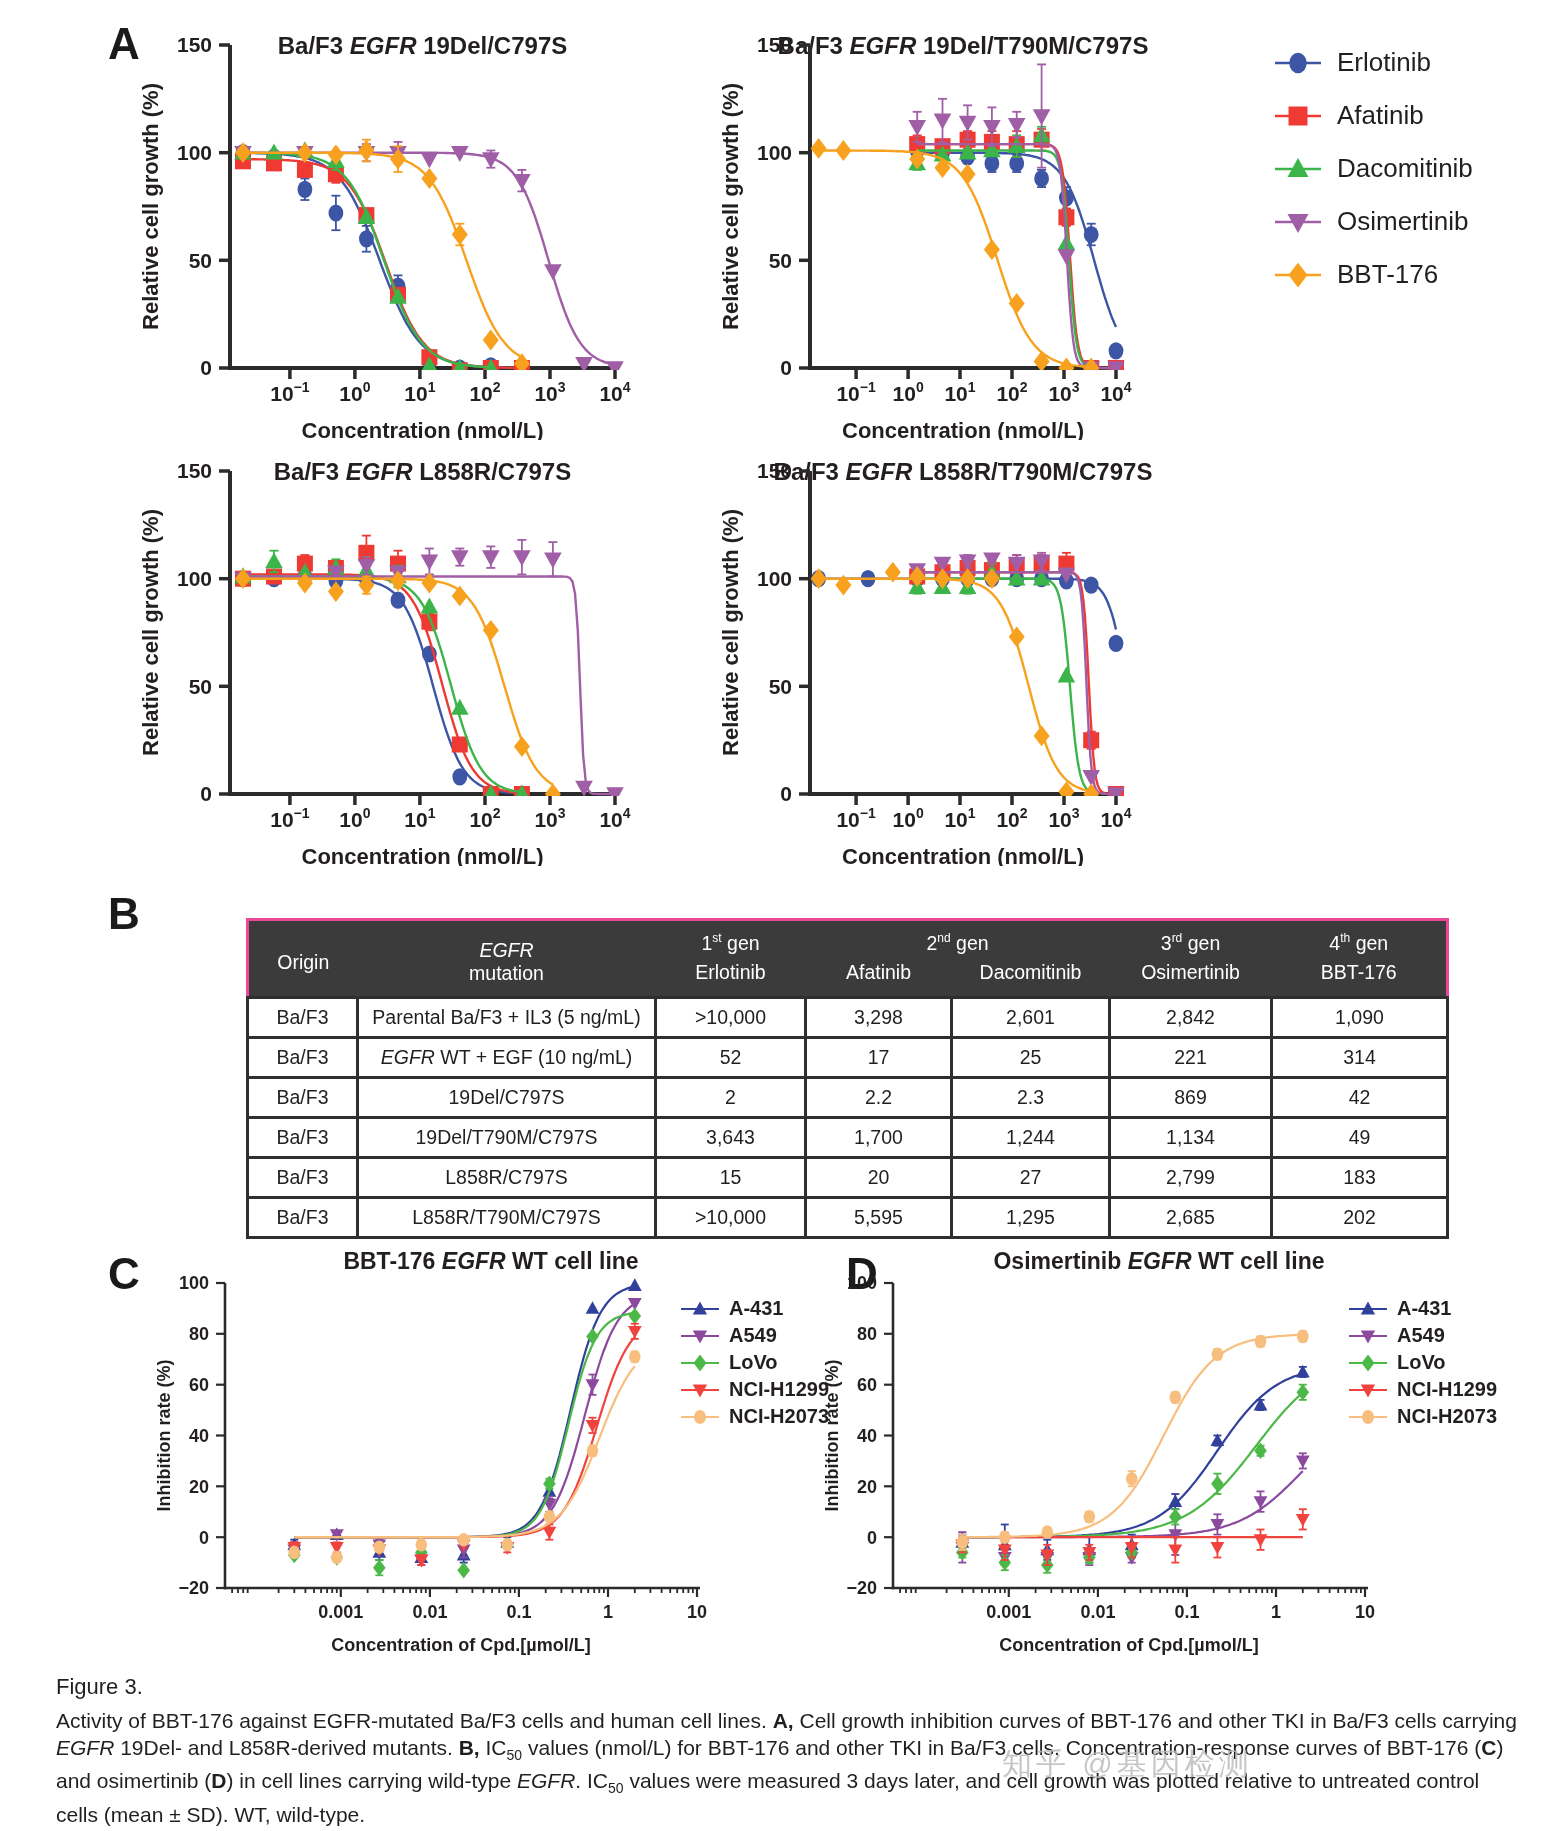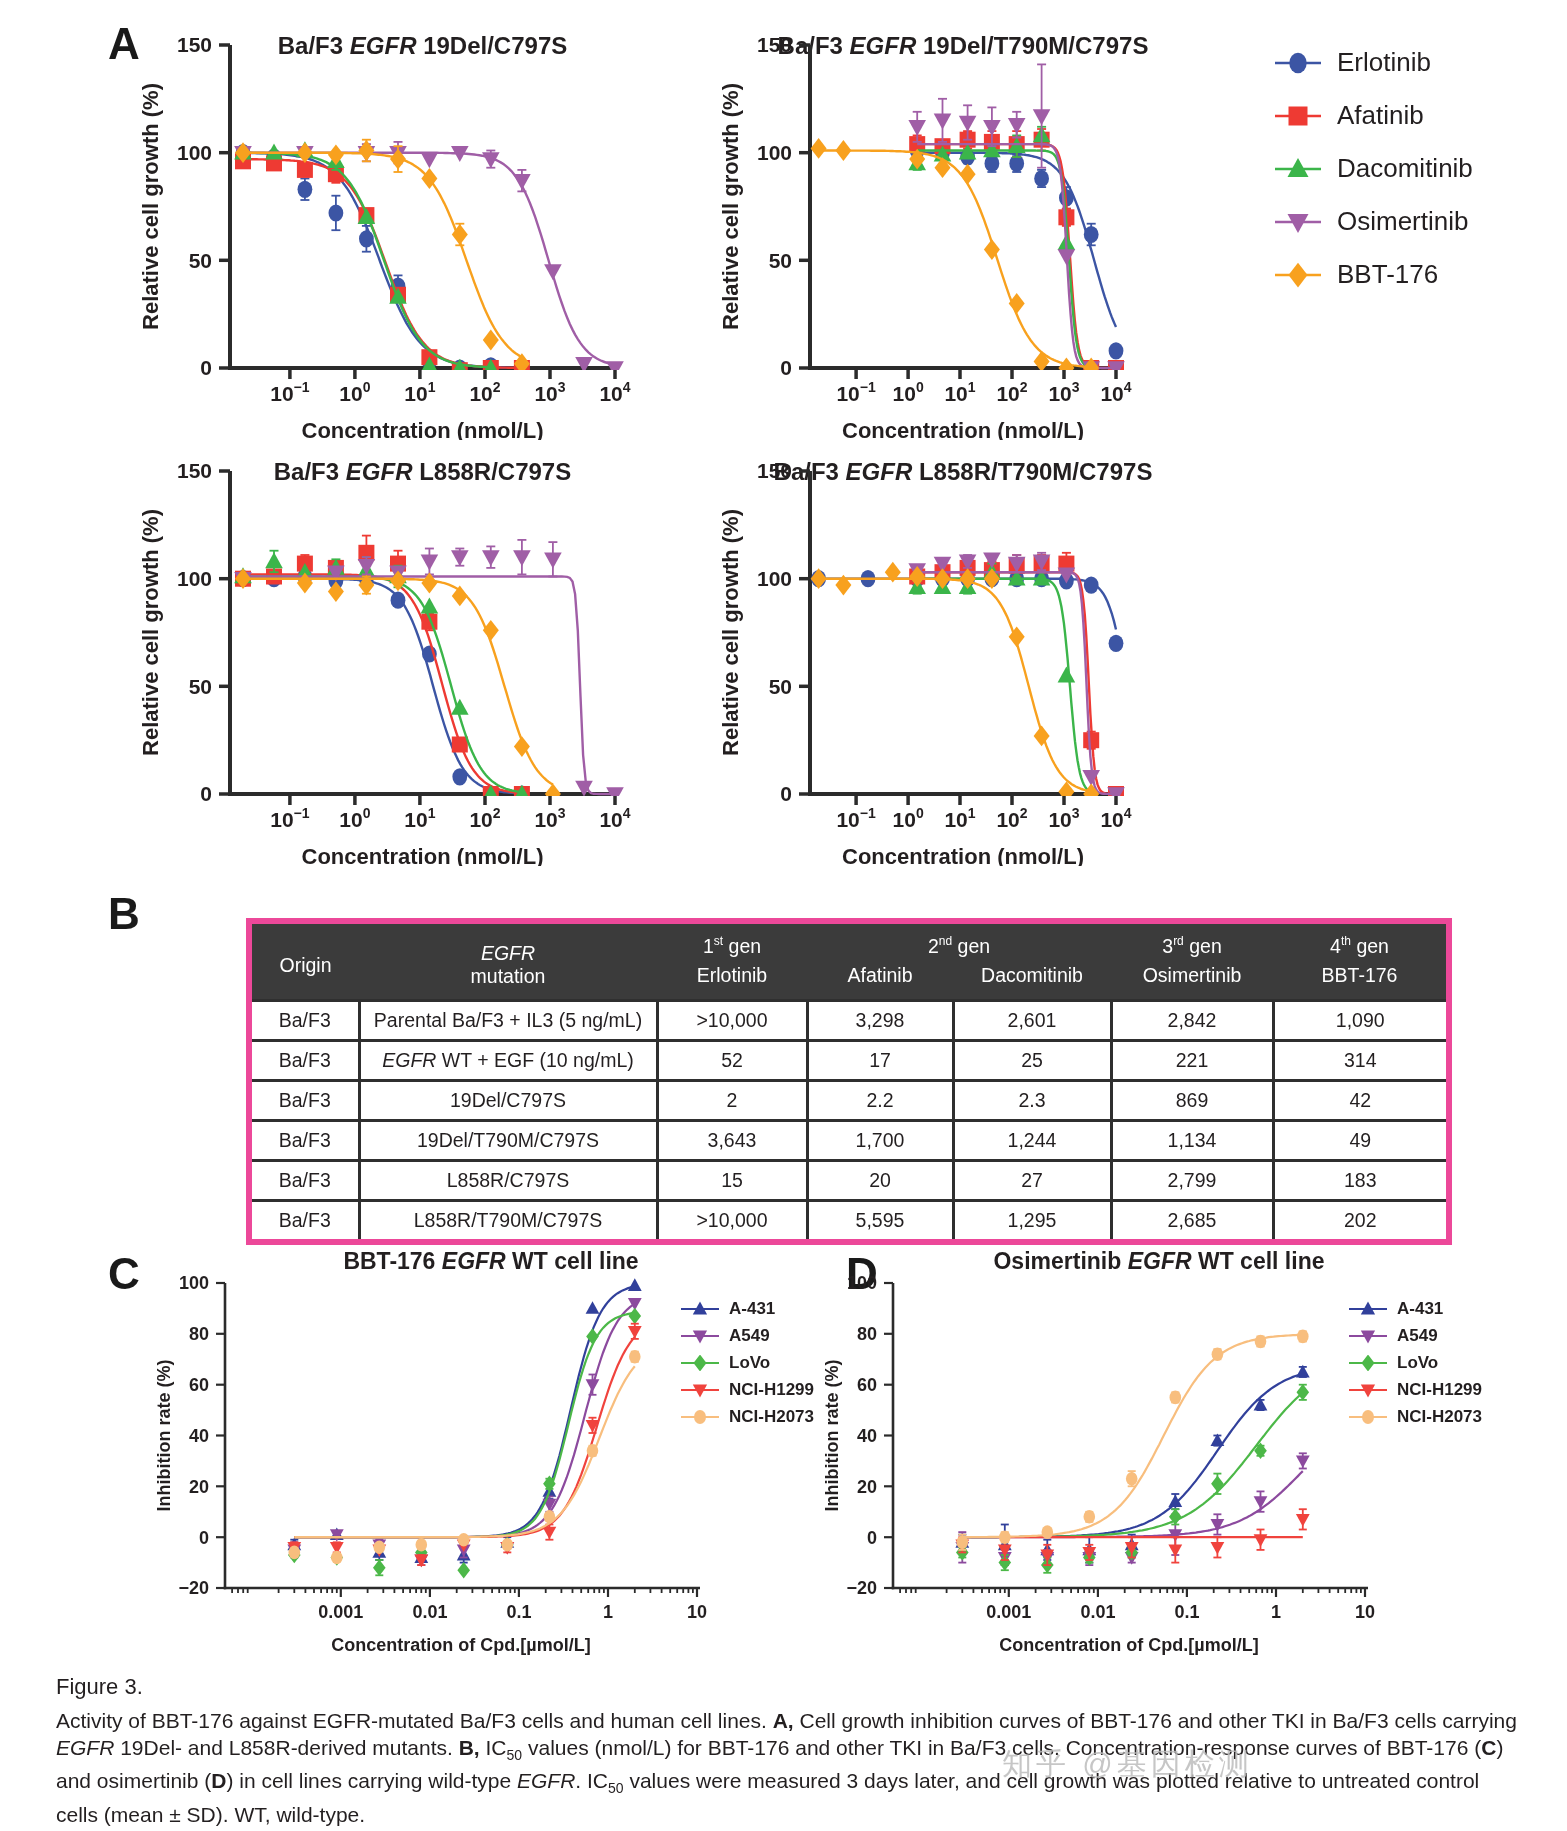--- a/index.html
+++ b/index.html
@@ -15,30 +15,30 @@
   #chart-a2{left:700px;top:16px;}
   #chart-a3{left:120px;top:442px;}
   #chart-a4{left:700px;top:442px;}
   #chart-c{left:140px;top:1243px;width:700px;height:420px;}
   #chart-d{left:808px;top:1243px;width:700px;height:420px;}
   #legendA{position:absolute;left:1274px;top:36px;}
   .legendA-item{display:flex;align-items:center;gap:15px;height:53px;}
   .legendA-item span{font-size:26px;color:#231f20;}
   .legendCD{position:absolute;left:540px;top:52px;}
   .legendCD-item{display:flex;align-items:center;gap:9px;height:27px;}
-  .legendCD-item span{font-size:17px;font-weight:bold;color:#231f20;}
+  .legendCD-item span{font-size:20px;font-weight:bold;color:#231f20;}
   #tableB-wrap{position:absolute;left:246px;top:918px;}
   #ic50-table{border-collapse:collapse;table-layout:fixed;width:1200px;font-size:19.5px;}
   #ic50-table thead th{background:#3b3b3b;color:#ffffff;font-weight:normal;border:0;}
   #ic50-table thead tr.gen-row th{padding:10px 0 2px 0;}
   #ic50-table thead tr.drug-row th{padding:4px 0 12px 0;}
   #ic50-table thead th.span2{vertical-align:middle;padding:0;}
   #ic50-table sup{font-size:12px;}
   #ic50-table tbody td{background:#ffffff;border:3px solid #2f2f2f;text-align:center;height:37px;padding:0 4px;}
-  #ic50-table{border:6px solid #ec4899;}
+  #ic50-table{border:3px solid #ec4899;}
   #caption{position:absolute;left:56px;top:1674px;width:1468px;}
   .cap-head{font-weight:normal;font-size:22px;margin-bottom:8px;}
   .cap-body{font-size:21px;line-height:26.5px;}
   .cap-body sub{font-size:14px;}
   #watermark{position:absolute;left:1002px;top:1744px;font-size:30px;letter-spacing:4px;color:rgba(188,188,188,0.85);white-space:nowrap;z-index:6;}
 </style>
 </head>
 <body>
 
 <div class="figure">

